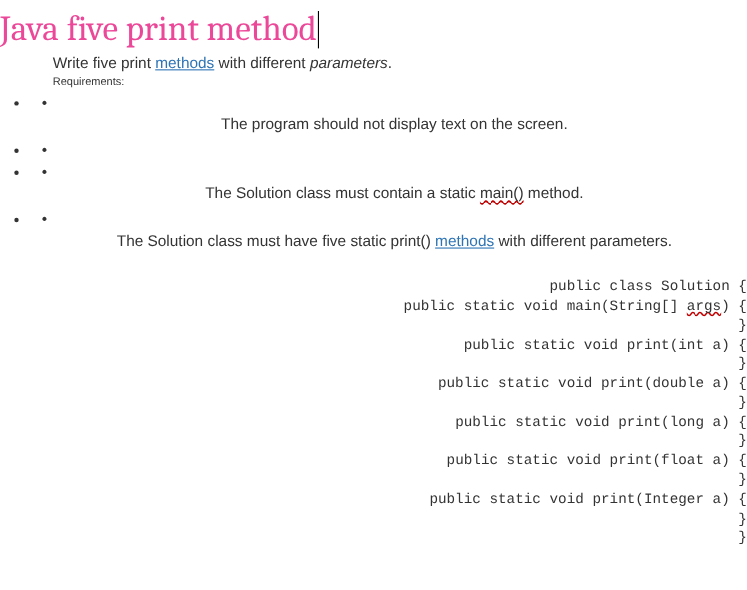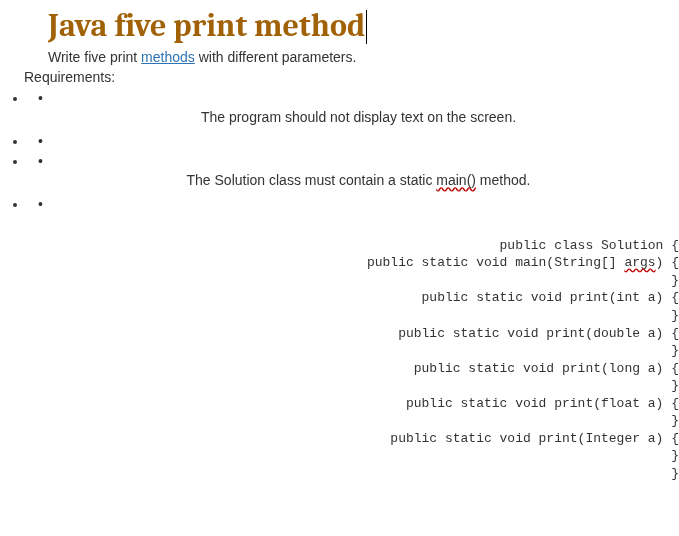--- a/index.html
+++ b/index.html
@@ -12,23 +12,22 @@
       background: #ffffff;
       width: 679px;
       height: 536px;
       padding: 8px 0 0 0;
       color: #333;
       font-size: 14px;
     }
     .title {
       font-family: Cambria, Georgia, serif;
       font-size: 32px;
-      font-weight: bold;
-      color: #a16207;
-      margin-left: 48px;
+      font-weight: normal;
+      color: #ec4899;
       line-height: 1.1;
       position: relative;
       display: inline-block;
     }
     .cursor-mark {
       display: inline-block;
       border-left: 1px solid #000;
       height: 34px;
       vertical-align: text-bottom;
       margin-left: 1px;
@@ -39,24 +38,25 @@
       color: #333;
       margin-top: 4px;
       line-height: 1.35;
     }
     .intro .lk {
       color: #2e74b5;
       text-decoration: underline;
       text-decoration-style: solid;
     }
     .intro .ital {
+      font-style: italic;
     }
     .req-label {
-      margin-left: 24px;
-      font-size: 14px;
+      margin-left: 48px;
+      font-size: 10px;
       color: #333;
       margin-top: 2px;
     }
     ul.outer {
       list-style: disc;
       margin-left: 28px;
       padding-left: 0;
       margin-top: 4px;
     }
     ul.outer > li {
@@ -124,20 +124,23 @@
     <span class="inner-bullet">•</span>
   </li>
   <li>
     <span class="inner-bullet">•</span>
     <span class="inner-text">
       <span>The Solution class must contain a static </span><span class="spell-under">main()</span><span> method.</span>
     </span>
   </li>
   <li>
     <span class="inner-bullet">•</span>
+    <span class="inner-text">
+      <span>The Solution class must have five static print() </span><span class="link-under">methods</span><span> with different parameters.</span>
+    </span>
   </li>
 </ul>
 
 <div class="code-block"><span>public class Solution {</span>
 <span><span>    public static void main(String[] </span><span class="sp">args</span><span>) {</span></span>
 <span>    }</span>
 <span>    public static void print(int a) {</span>
 <span>    }</span>
 <span>    public static void print(double a) {</span>
 <span>    }</span>

